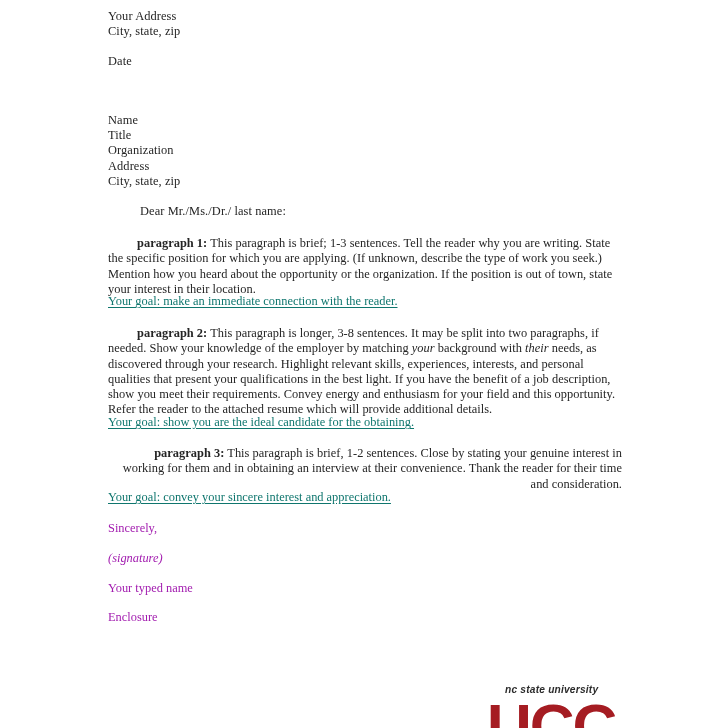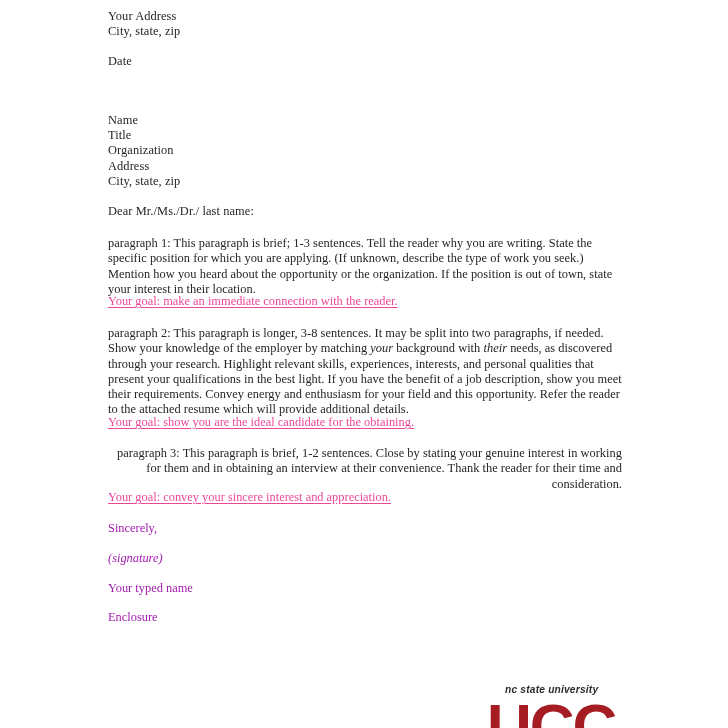--- a/index.html
+++ b/index.html
@@ -35,29 +35,29 @@
   .para {
     position: absolute;
     left: 108px;
     width: 514px;
     font-size: 12.4px;
     line-height: 15.3px;
     text-align: left;
     color: #252525;
     letter-spacing: 0.03px;
   }
-  .para b { font-weight: normal; }
+  .para b { font-weight: bold; margin-left: 29px; }
   .para i { font-style: italic; }
 
   .goal {
     position: absolute;
     left: 108px;
     font-size: 12.4px;
     line-height: 15.3px;
-    color: #ec4899;
+    color: #0f766e;
   }
   .goal span {
     text-decoration: underline;
     text-underline-offset: 2px;
   }
 
   .closing {
     position: absolute;
     left: 108px;
     font-size: 12.4px;
@@ -113,21 +113,21 @@
   <div class="block" style="top:54px;">Date</div>
 
   <div class="block" style="top:113px;">
     <div>Name</div>
     <div>Title</div>
     <div>Organization</div>
     <div>Address</div>
     <div>City, state, zip</div>
   </div>
 
-  <div class="block" style="top:204px;">Dear Mr./Ms./Dr./ last name:</div>
+  <div class="block" style="top:204px;margin-left:32px;">Dear Mr./Ms./Dr./ last name:</div>
 
   <div class="para" style="top:236px;"><b>paragraph 1:</b><span> This paragraph is brief; 1-3 sentences.  Tell the reader why you are writing.  State the specific position for which you are applying.  (If unknown, describe the type of work you seek.)  Mention how you heard about the opportunity or the organization.  If the position is out of town, state your interest in their location.</span></div>
   <div class="goal" style="top:294px;"><span>Your goal:  make an immediate connection with the reader.</span></div>
 
   <div class="para" style="top:326px;"><b>paragraph 2:</b><span> This paragraph is longer, 3-8 sentences.  It may be split into two paragraphs, if needed.  Show your knowledge of the employer by matching </span><i>your</i><span> background with </span><i>their</i><span> needs, as discovered through your research.  Highlight relevant skills, experiences, interests, and personal qualities that present your qualifications in the best light.  If you have the benefit of a job description, show you meet their requirements.  Convey energy and enthusiasm for your field and this opportunity.  Refer the reader to the attached resume which will provide additional details.</span></div>
   <div class="goal" style="top:415px;"><span>Your goal:  show you are the ideal candidate for the obtaining.</span></div>
 
   <div class="para" style="top:446px;text-align:right;"><b>paragraph 3:</b><span> This paragraph is brief, 1-2 sentences.  Close by stating your genuine interest in working for them and in obtaining an interview at their convenience.  Thank the reader for their time and consideration.</span></div>
   <div class="goal" style="top:490px;"><span>Your goal:  convey your sincere interest and appreciation.</span></div>
 

